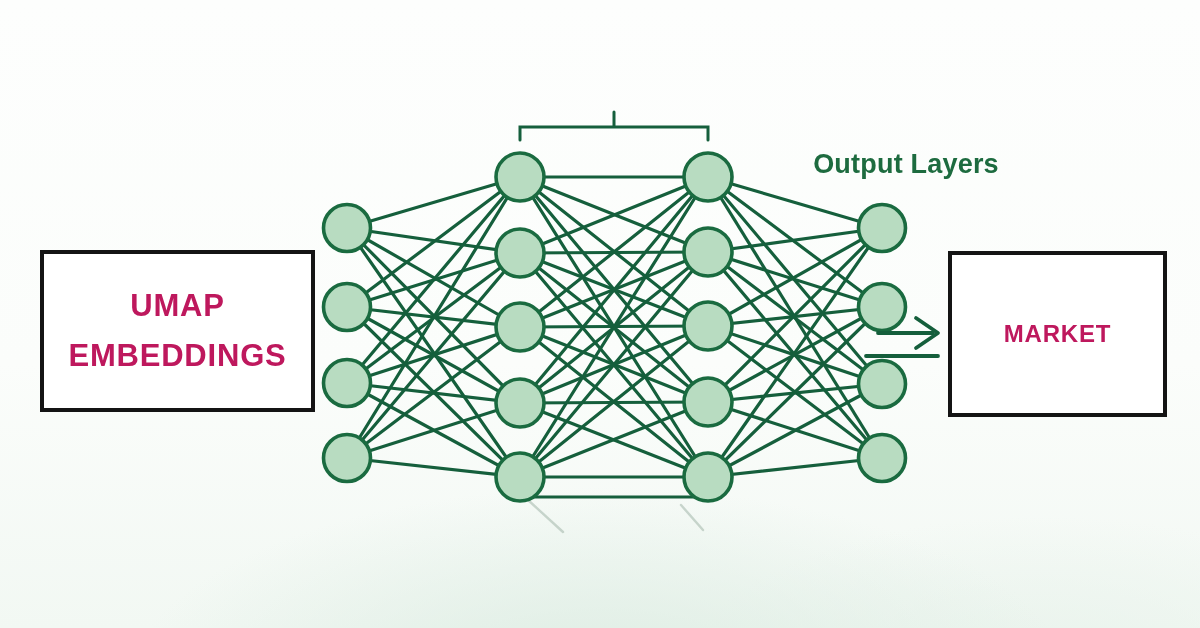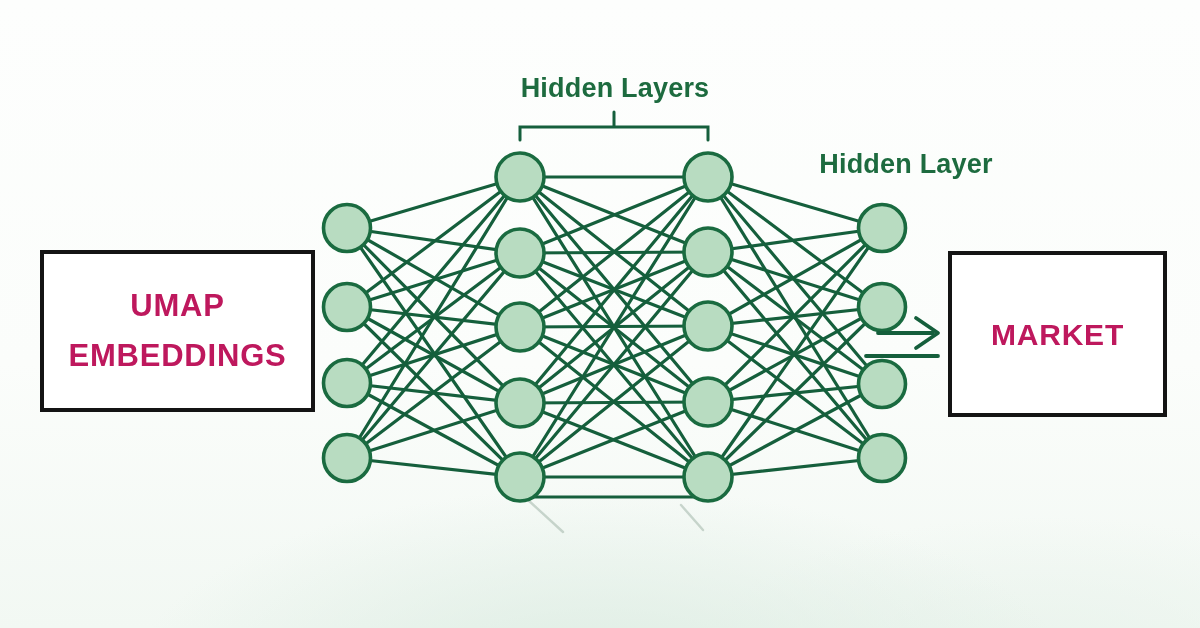--- a/index.html
+++ b/index.html
@@ -22,21 +22,21 @@
   .label-input{left:237px;top:150px;}
   .label-hidden{left:500px;top:73px;}
   .label-output{left:791px;top:149px;}
   .io-box{
     position:absolute;box-sizing:border-box;
     background:#ffffff;border:4px solid #141414;
     display:flex;flex-direction:column;align-items:center;justify-content:center;
     color:#be185d;font-weight:700;text-align:center;letter-spacing:.8px;
   }
   .box-left{left:40px;top:250px;width:275px;height:162px;font-size:31px;line-height:1.62;}
-  .box-right{left:948px;top:251px;width:219px;height:166px;font-size:30px;line-height:1.5;}
+  .box-right{left:948px;top:251px;width:219px;height:166px;font-size:24px;line-height:1.5;}
 </style>
 </head>
 <body>
 
 <div class="stage">
 
   <svg id="net" class="net-svg" width="1200" height="628" viewBox="0 0 1200 628">
       <g stroke="#155f3c" stroke-width="3.2" stroke-linecap="round" fill="none">
         <line x1="347" y1="228" x2="520" y2="177"></line>
         <line x1="347" y1="228" x2="520" y2="253"></line>
@@ -130,22 +130,21 @@
         <circle cx="882" cy="458" r="23.5"></circle>
       </g>
       <path d="M520 140 L520 127 L708 127 L708 140 M614 127 L614 112" stroke="#155f3c" stroke-width="3" fill="none" stroke-linecap="round"></path>
       <g stroke="#155f3c" stroke-width="3.8" fill="none" stroke-linecap="round" stroke-linejoin="round">
         <line x1="878" y1="333" x2="933" y2="333"></line>
         <polyline points="916,318 938,333 916,348"></polyline>
         <line x1="866" y1="356" x2="938" y2="356"></line>
       </g>
     </svg>
 
-  <div class="layer-label label-hidden">Hidden Layers</div>
-  <div class="layer-label label-output">Hidden Layer</div>
+  <div class="layer-label label-output">Output Layers</div>
 
   <div class="io-box box-left">
     <div>UMAP</div>
     <div>EMBEDDINGS</div>
   </div>
 
   <div class="io-box box-right">
     <div>MARKET</div>
   </div>
 

